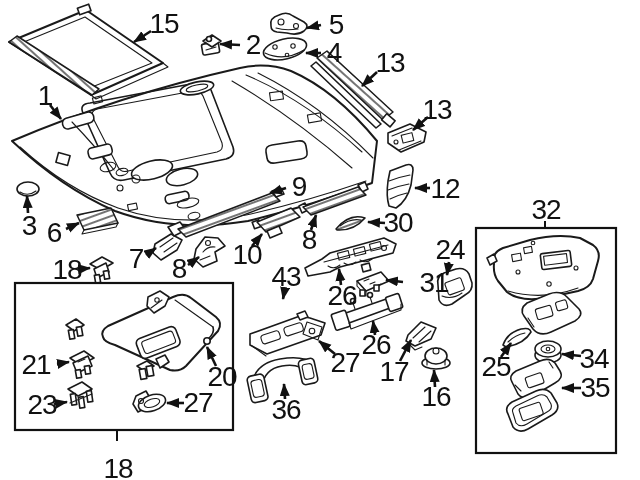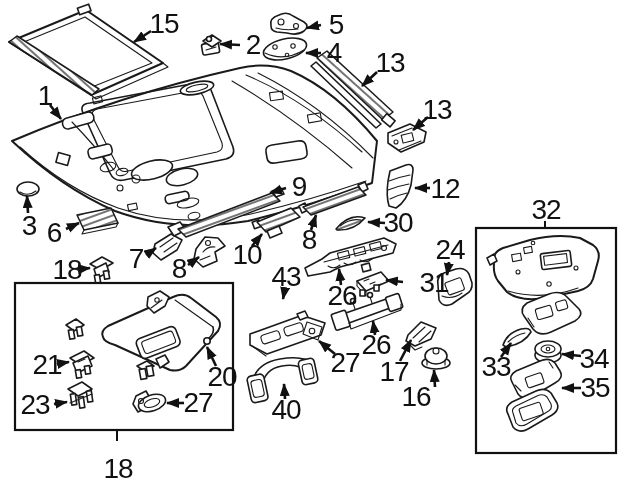--- a/index.html
+++ b/index.html
@@ -369,34 +369,34 @@
 <div class="callout" style="left:54px;top:233px">6</div>
 <div class="callout" style="left:136px;top:259px">7</div>
 <div class="callout" style="left:179px;top:269px">8</div>
 <div class="callout" style="left:299px;top:187px">9</div>
 <div class="callout" style="left:247px;top:255px">10</div>
 <div class="callout" style="left:309px;top:240px">8</div>
 <div class="callout" style="left:445px;top:189px">12</div>
 <div class="callout" style="left:437px;top:110px">13</div>
 <div class="callout" style="left:390px;top:63px">13</div>
 <div class="callout" style="left:164px;top:24px">15</div>
-<div class="callout" style="left:416px;top:397px">16</div>
+<div class="callout" style="left:436px;top:397px">16</div>
 <div class="callout" style="left:394px;top:372px">17</div>
 <div class="callout" style="left:118px;top:469px">18</div>
 <div class="callout" style="left:67px;top:270px">18</div>
 <div class="callout" style="left:222px;top:377px">20</div>
-<div class="callout" style="left:47px;top:365px">21</div>
+<div class="callout" style="left:36px;top:365px">21</div>
 <div class="callout" style="left:198px;top:403px">27</div>
-<div class="callout" style="left:35px;top:405px">23</div>
+<div class="callout" style="left:42px;top:405px">23</div>
 <div class="callout" style="left:450px;top:250px">24</div>
-<div class="callout" style="left:286px;top:410px">40</div>
+<div class="callout" style="left:286px;top:410px">36</div>
 <div class="callout" style="left:376px;top:345px">26</div>
 <div class="callout" style="left:345px;top:363px">27</div>
 <div class="callout" style="left:286px;top:277px">43</div>
 <div class="callout" style="left:342px;top:296px">26</div>
 <div class="callout" style="left:398px;top:223px">30</div>
 <div class="callout" style="left:434px;top:283px">31</div>
 <div class="callout" style="left:546px;top:210px">32</div>
-<div class="callout" style="left:496px;top:367px">33</div>
+<div class="callout" style="left:496px;top:367px">25</div>
 <div class="callout" style="left:594px;top:359px">34</div>
 <div class="callout" style="left:595px;top:388px">35</div>
 
 </div>
 
 </body></html>

